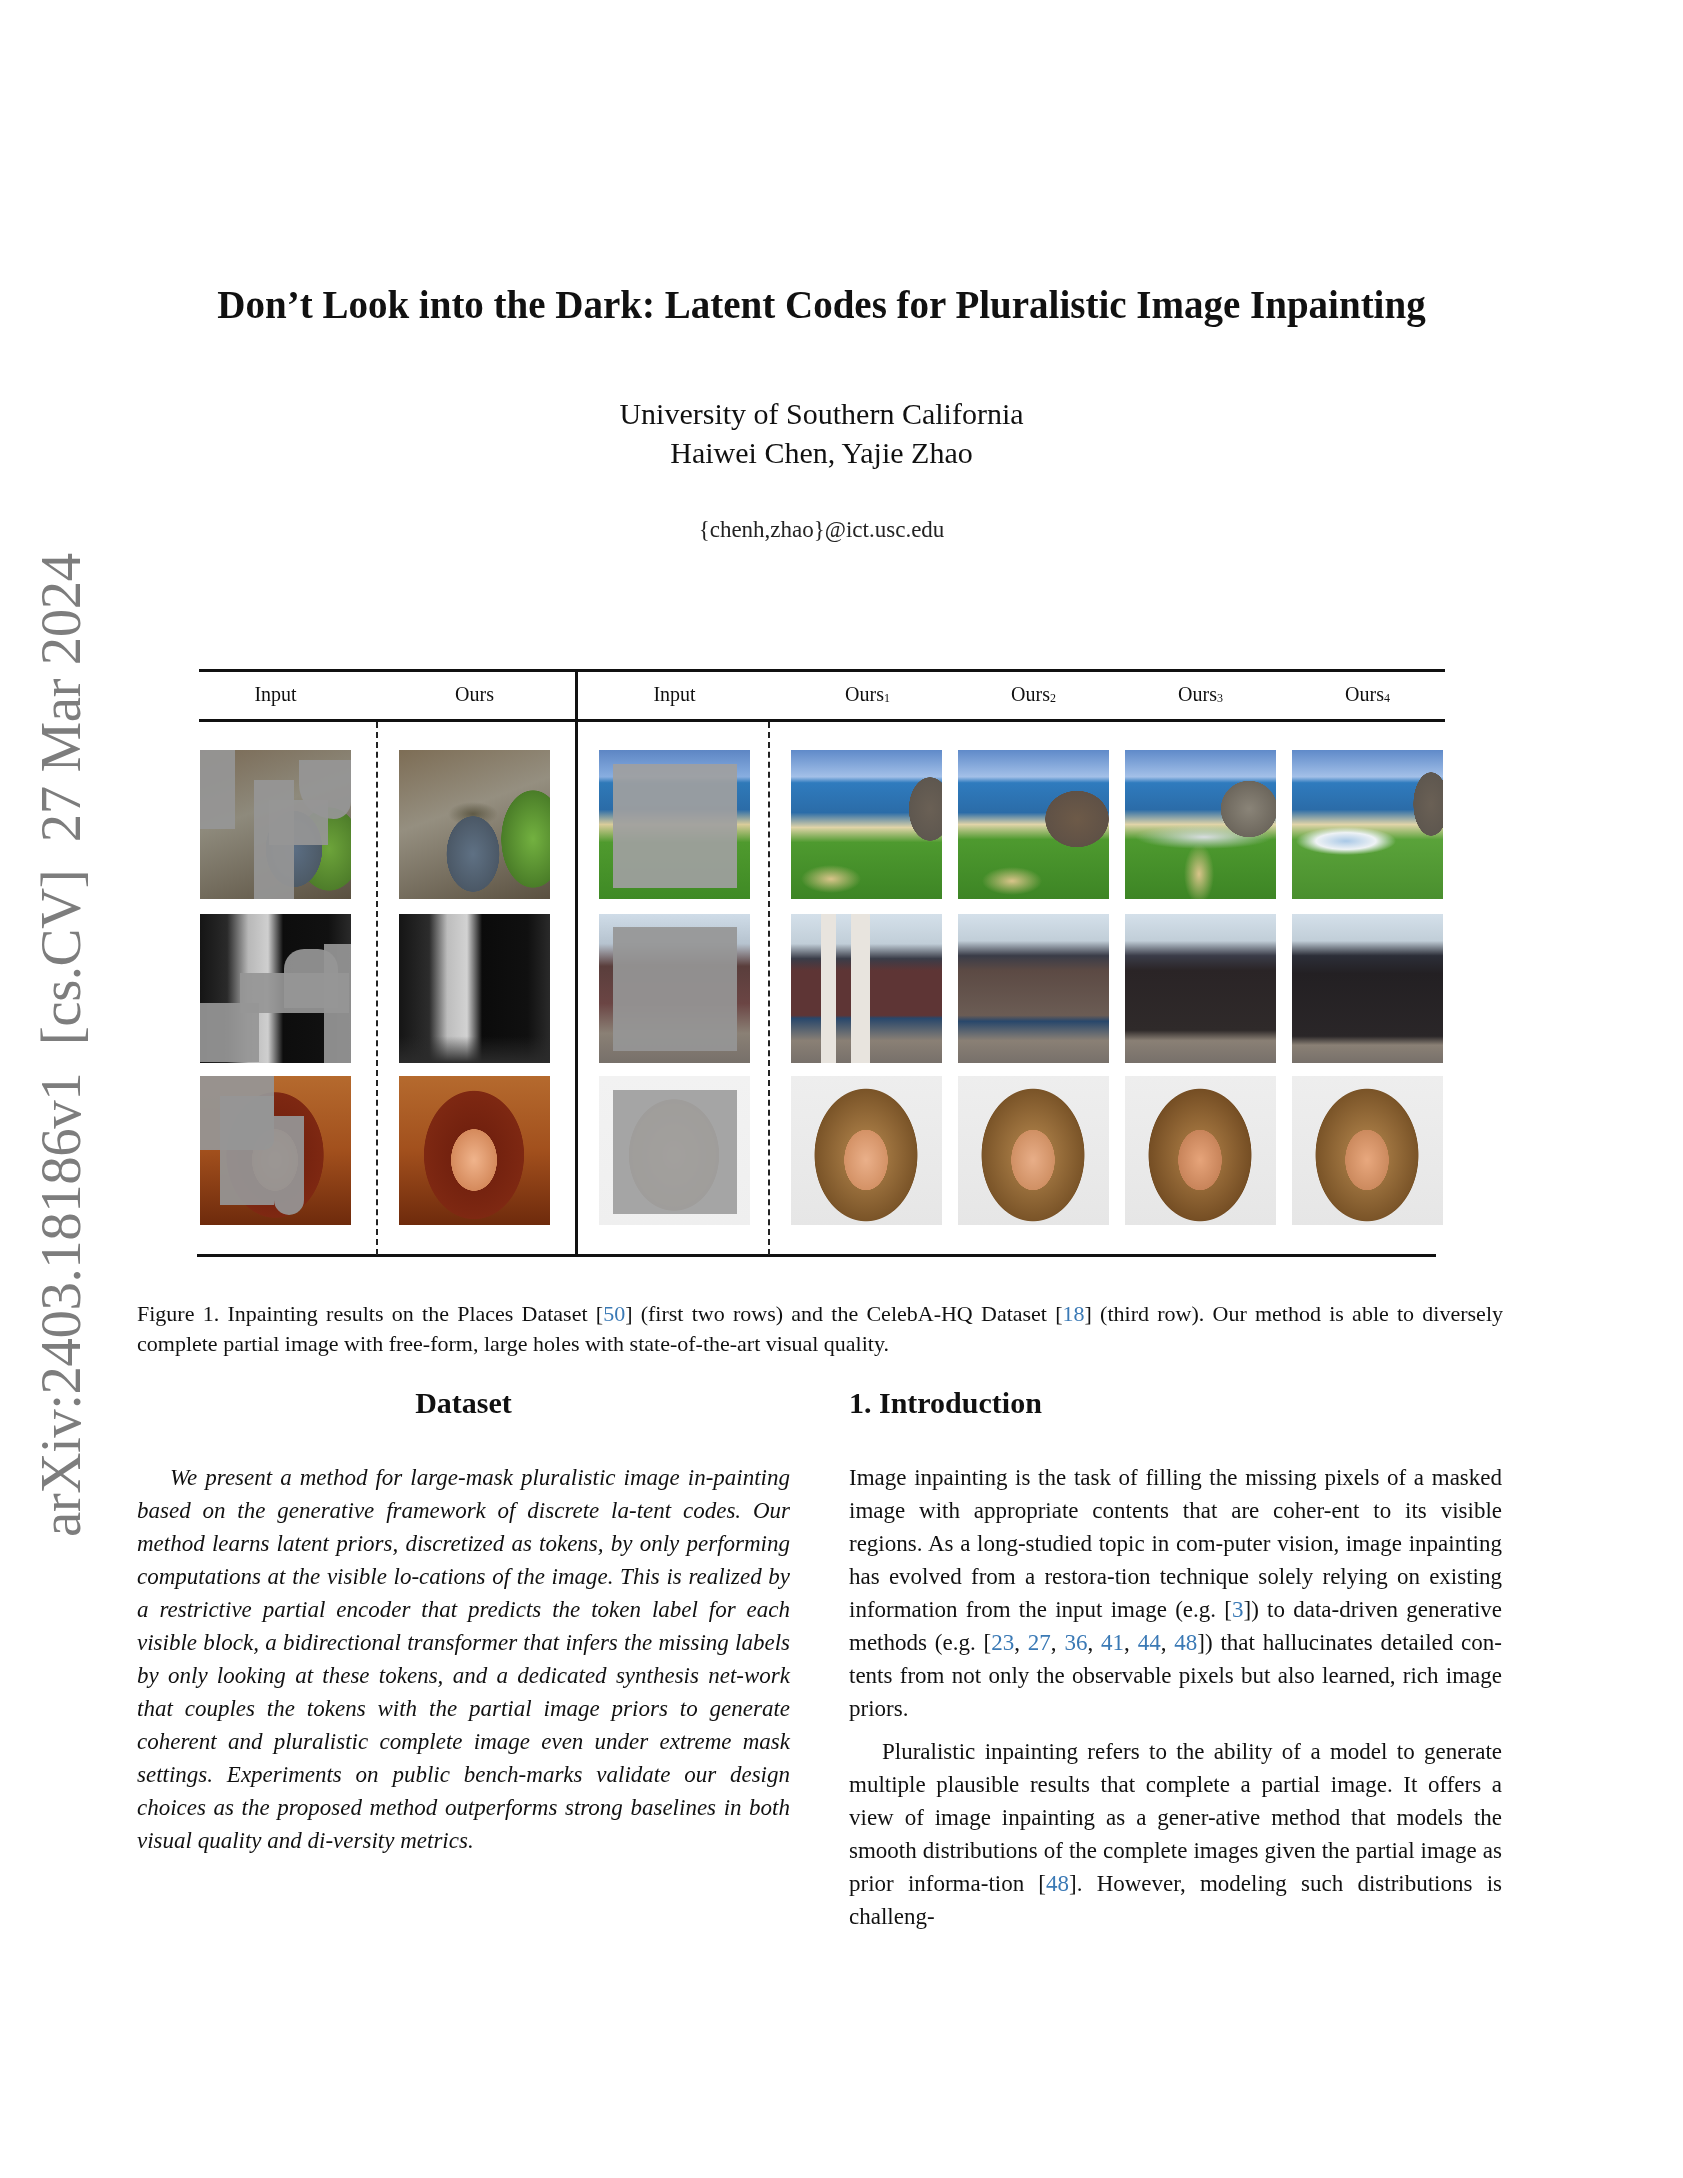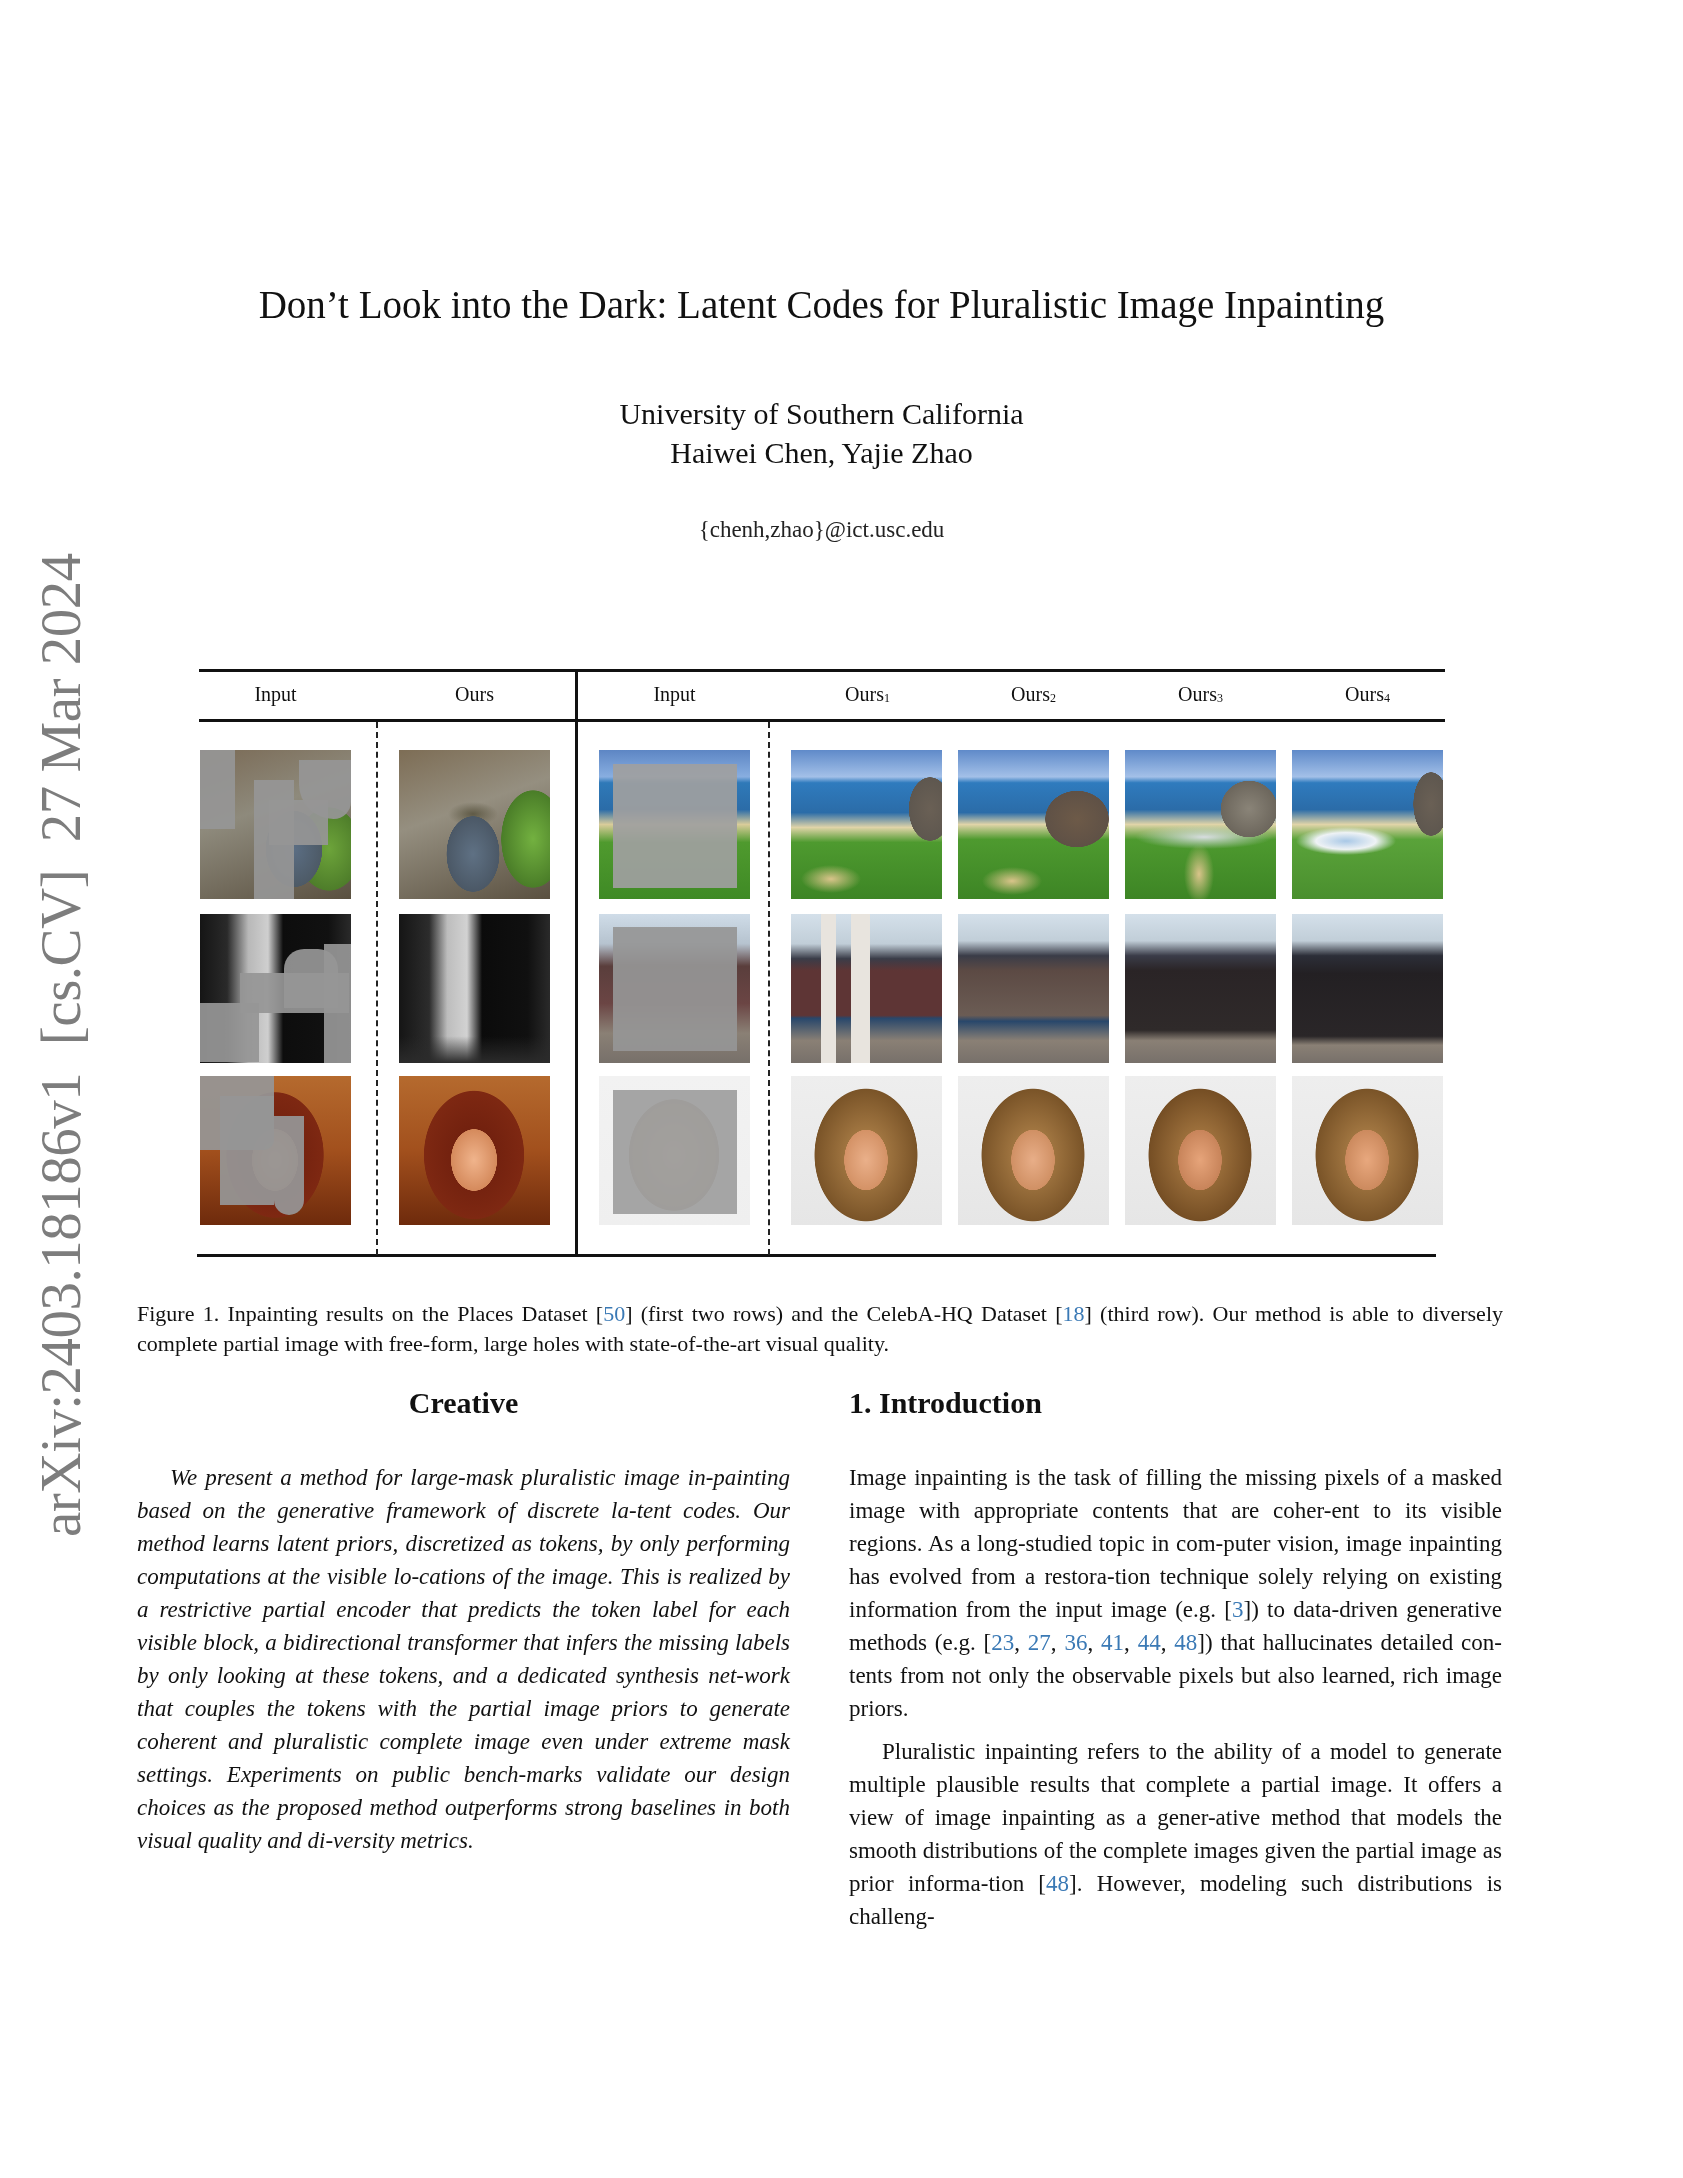--- a/index.html
+++ b/index.html
@@ -4,21 +4,21 @@
 <style>
   html, body { margin:0; padding:0; background:#ffffff; }
   body { width:1683px; height:2178px; position:relative; overflow:hidden;
          font-family:"Liberation Serif", "DejaVu Serif", serif; color:#111; }
   .abs { position:absolute; }
 
   
   .arxiv-stamp { left:28px; top:1537px; transform-origin:0 0; transform:rotate(-90deg);
     font-family:"Liberation Serif", serif; font-size:57px; color:#7d7d7d; white-space:pre; letter-spacing:-0.5px; }
 
-  .title { left:0; width:1643px; top:282px; text-align:center; font-size:39px; font-weight:normal; }
+  .title { left:0; width:1643px; top:282px; text-align:center; font-size:39px; font-weight:bold; }
   .authors { left:0; width:1643px; top:394px; text-align:center; font-size:30px; line-height:39px; }
   .email { left:0; width:1643px; top:517px; text-align:center; font-family:Liberation Serif, serif; font-size:23px; color:#222; }
 
   
   .fig-rule { position:absolute; background:#111; }
   .fig-head { position:absolute; top:683px; font-size:20px; text-align:center; width:151px; }
   .fig-head sub { font-size:12px; vertical-align:-1px; }
   .dash-v { position:absolute; width:0; border-left:2px dashed #222; }
   .cell { position:absolute; width:151px; height:149px; overflow:hidden; }
   .mask { position:absolute; background:rgba(150,150,150,0.93); }
@@ -155,21 +155,21 @@
   <div class="cell" style="left:1292px; top:1076px;
     background: radial-gradient(ellipse 36px 50px at 75px 84px, #e8a87e 0%, #cc8a5e 60%, transparent 61%),
                 radial-gradient(ellipse 73px 94px at 75px 79px, #b88a50 0%, #7a5428 70%, transparent 71%),
                 linear-gradient(180deg,#eeeeee 0%,#e6e6e6 100%);"></div>
 </div>
 
 <div class="abs caption">
   <span>Figure 1. Inpainting results on the Places Dataset [</span><a class="cite">50</a><span>] (first two rows) and the CelebA-HQ Dataset [</span><a class="cite">18</a><span>] (third row). Our method is able to diversely complete partial image with free-form, large holes with state-of-the-art visual quality.</span>
 </div>
 
-<div class="abs h-abstract">Creative</div>
+<div class="abs h-abstract">Dataset</div>
 <div class="abs abstract-body">
   <p>We present a method for large-mask pluralistic image in-painting based on the generative framework of discrete la-tent codes. Our method learns latent priors, discretized as tokens, by only performing computations at the visible lo-cations of the image. This is realized by a restrictive partial encoder that predicts the token label for each visible block, a bidirectional transformer that infers the missing labels by only looking at these tokens, and a dedicated synthesis net-work that couples the tokens with the partial image priors to generate coherent and pluralistic complete image even under extreme mask settings. Experiments on public bench-marks validate our design choices as the proposed method outperforms strong baselines in both visual quality and di-versity metrics.</p>
 </div>
 
 <div class="abs h-intro">1. Introduction</div>
 <div class="abs intro-body">
   <p><span>Image inpainting is the task of filling the missing pixels of a masked image with appropriate contents that are coher-ent to its visible regions.  As a long-studied topic in com-puter vision, image inpainting has evolved from a restora-tion technique solely relying on existing information from the input image (e.g. [</span><a class="cite">3</a><span>]) to data-driven generative methods (e.g. [</span><a class="cite">23</a>, <a class="cite">27</a>, <a class="cite">36</a>, <a class="cite">41</a>, <a class="cite">44</a>, <a class="cite">48</a><span>]) that hallucinates detailed con-tents from not only the observable pixels but also learned, rich image priors.</span></p>
   <p><span>Pluralistic inpainting refers to the ability of a model to generate multiple plausible results that complete a partial image.  It offers a view of image inpainting as a gener-ative method that models the smooth distributions of the complete images given the partial image as prior informa-tion [</span><a class="cite">48</a><span>]. However, modeling such distributions is challeng-</span></p>
 </div>
 

